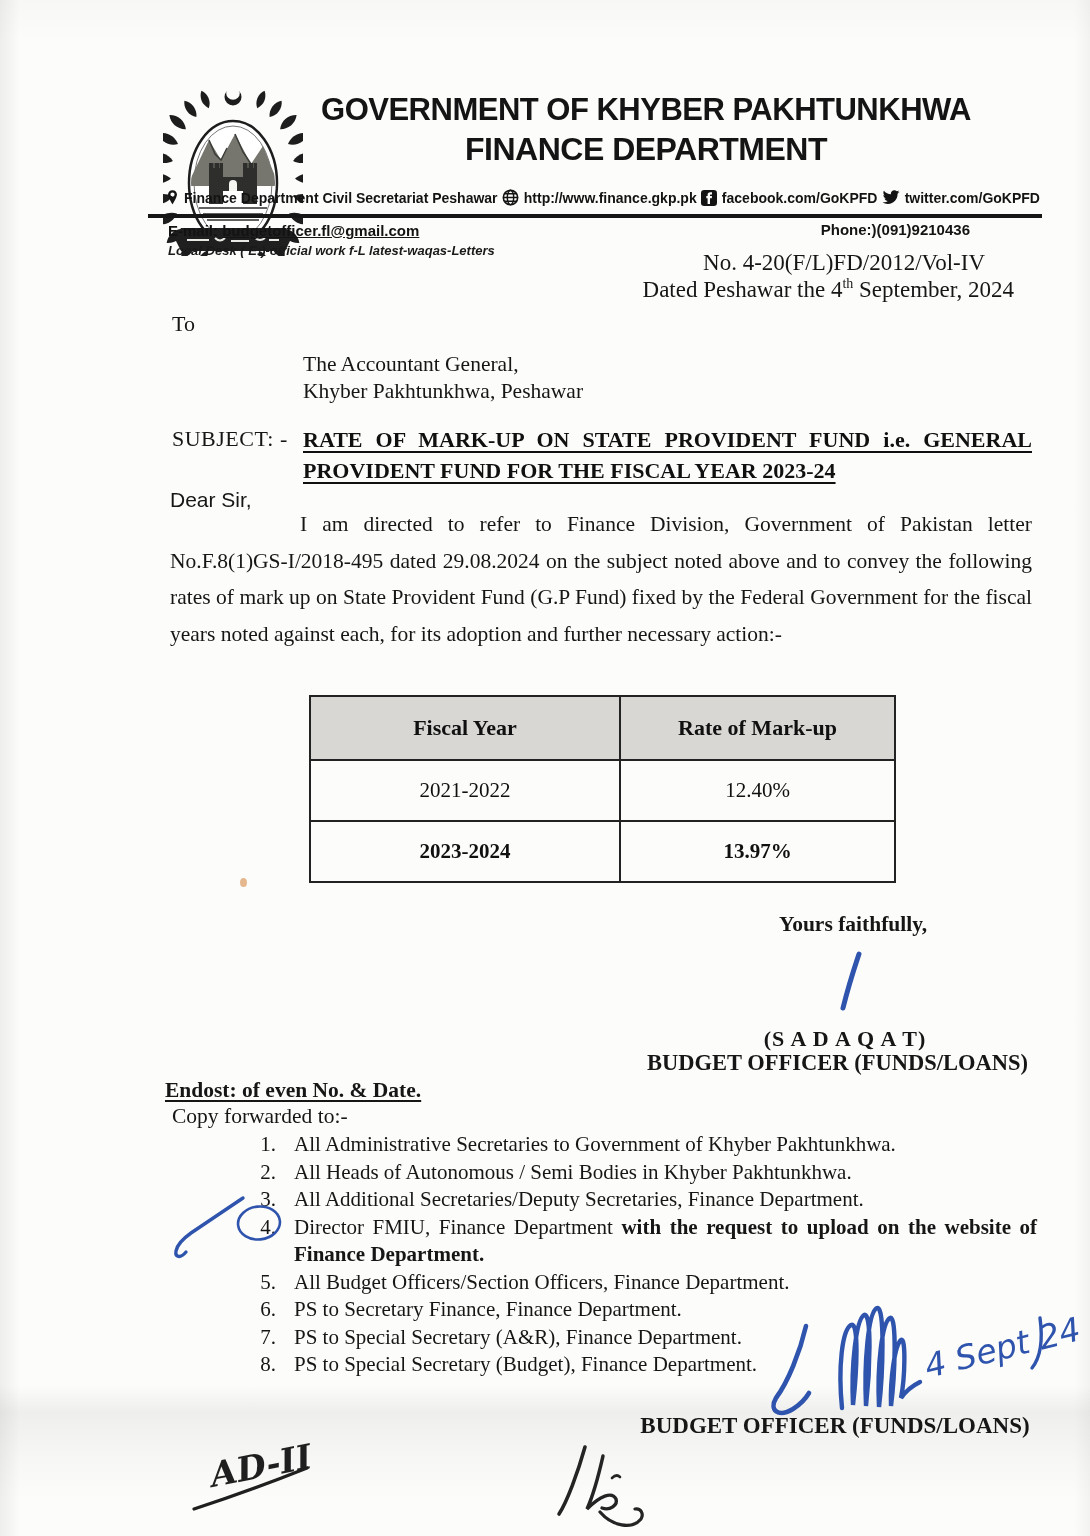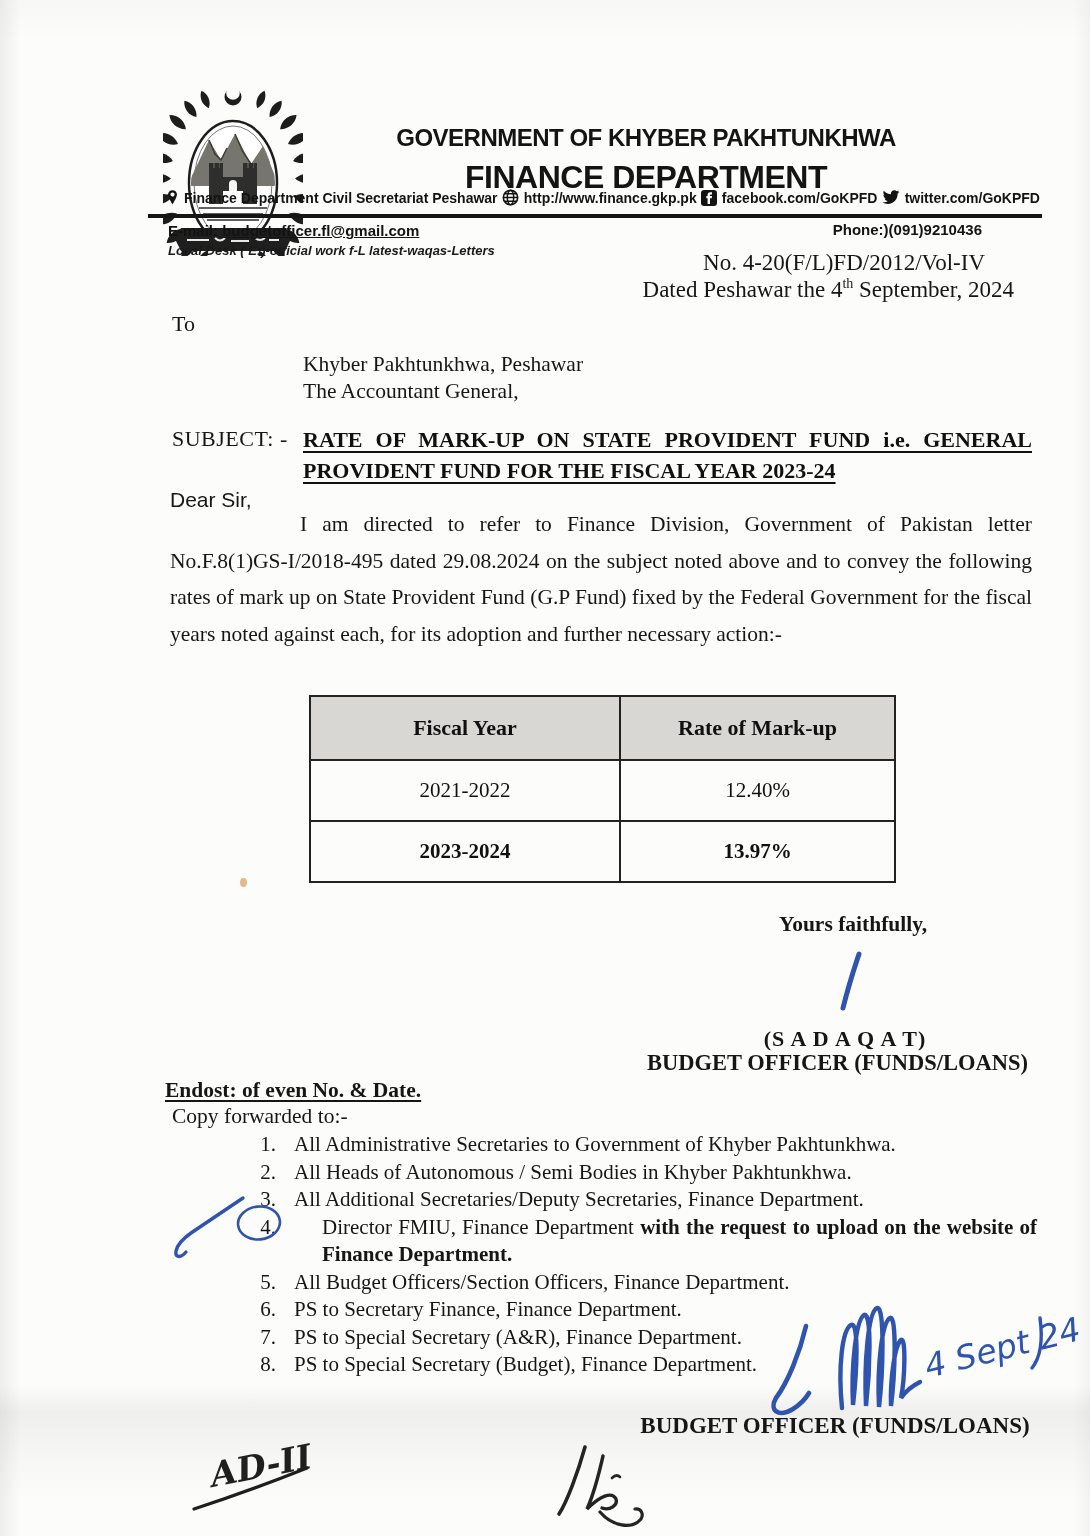--- a/index.html
+++ b/index.html
@@ -9,31 +9,31 @@
       linear-gradient(90deg, rgba(110,110,108,0.10), rgba(110,110,108,0) 20px),
       linear-gradient(270deg, rgba(120,120,118,0.07), rgba(120,120,118,0) 16px),
       linear-gradient(180deg, rgba(0,0,0,0) 1385px, rgba(140,140,138,0.12) 1412px, rgba(0,0,0,0.02) 1460px, rgba(0,0,0,0) 1500px),
       linear-gradient(180deg, rgba(160,160,158,0.05), rgba(0,0,0,0) 40px),
       #fcfcfa;
     font-family:"Liberation Serif", serif;color:#161616;
   }
   
   .org{position:absolute;left:295px;top:90px;width:702px;text-align:center;
        font-family:"Liberation Sans", sans-serif;font-weight:bold;color:#141414;}
-  .org-l1{font-size:24px;letter-spacing:-0.5px;line-height:40px;margin-top:28px;}
+  .org-l1{font-size:31px;letter-spacing:-0.5px;line-height:40px;}
   .org-l2{font-size:32px;letter-spacing:-0.5px;line-height:38px;}
   .contactbar{position:absolute;left:166px;top:189px;width:874px;display:flex;justify-content:space-between;
        font-family:"Liberation Sans", sans-serif;font-weight:bold;font-size:14px;color:#131313;}
   .contact-item{display:flex;align-items:center;gap:5px;white-space:nowrap;}
   .contact-item svg{flex:none;}
   .rule{position:absolute;left:148px;top:214px;right:48px;height:4px;background:#161616;}
   .emailline{position:absolute;left:168px;top:222px;font-family:"Liberation Sans", sans-serif;
        font-weight:bold;font-size:15px;color:#131313;}
   .emailline .mail{text-decoration:underline;}
-  .phoneline{position:absolute;right:108px;top:221px;font-family:"Liberation Sans", sans-serif;
+  .phoneline{position:absolute;right:120px;top:221px;font-family:"Liberation Sans", sans-serif;
        font-weight:bold;font-size:15px;color:#131313;padding-left:40px;}
   .localdesk{position:absolute;left:168px;top:243px;font-family:"Liberation Sans", sans-serif;
        font-weight:bold;font-style:italic;font-size:13px;color:#1a1a1a;}
   .refnum{position:absolute;right:105px;top:250px;font-size:23px;}
   .refdate{position:absolute;right:76px;top:276px;font-size:23px;}
   .refdate sup{font-size:14px;}
   .to{position:absolute;left:172px;top:311px;font-size:22px;}
   .addressee{position:absolute;left:303px;top:351px;font-size:21.5px;line-height:27px;}
   .subject-label{position:absolute;left:172px;top:426px;font-size:22px;letter-spacing:0.5px;}
   .subject-text{position:absolute;left:303px;top:424px;width:729px;font-size:22px;font-weight:bold;
@@ -54,21 +54,21 @@
   .sig-name{position:absolute;left:700px;top:1026px;width:290px;text-align:center;font-size:22px;font-weight:bold;letter-spacing:1px;}
   .sig-title{position:absolute;left:645px;top:1050px;width:385px;text-align:center;font-size:22.5px;font-weight:bold;white-space:nowrap;}
   
   .endost{position:absolute;left:165px;top:1078px;font-size:21.5px;font-weight:bold;
        text-decoration:underline;text-decoration-thickness:2px;text-underline-offset:3px;}
   .copyline{position:absolute;left:172px;top:1104px;font-size:21.5px;}
   .clist{position:absolute;left:248px;top:1131px;width:789px;font-size:21px;line-height:27.5px;}
   .citem{display:flex;}
   .cnum{flex:none;width:28px;text-align:right;margin-right:18px;}
   .ctext{flex:1;}
-  .ctext.justify{text-align:justify;text-align-last:left;margin-left:28px;-moz-text-align-last:left;}
+  .ctext.justify{text-align:justify;text-align-last:left;-moz-text-align-last:left;}
   .footer-title{position:absolute;left:640px;top:1413px;width:390px;text-align:center;
        font-size:23px;font-weight:bold;white-space:nowrap;}
   
   .ink-layer{position:absolute;left:0;top:0;width:1090px;height:1536px;pointer-events:none;}
   .dot-spot{position:absolute;left:240px;top:878px;width:7px;height:9px;border-radius:50%;
        background:rgba(222,160,105,0.75);filter:blur(0.5px);}
   .logo{position:absolute;left:163px;top:80px;}
 </style>
 </head>
 <body>
@@ -177,22 +177,22 @@
   <div class="phoneline">Phone:)(091)9210436</div>
   <div class="localdesk">Local Desk ( E:)-official work f-L latest-waqas-Letters</div>
 
   <div class="refnum">No. 4-20(F/L)FD/2012/Vol-IV</div>
   <div class="refdate">
     <span>Dated Peshawar the 4</span><sup>th</sup><span> September, 2024</span>
   </div>
 
   <div class="to">To</div>
   <div class="addressee">
+    <div>The Accountant General,</div>
     <div>Khyber Pakhtunkhwa, Peshawar</div>
-    <div>The Accountant General,</div>
   </div>
 
   <div class="subject-label">SUBJECT: -</div>
   <div class="subject-text">RATE OF MARK-UP ON STATE PROVIDENT FUND i.e. GENERAL PROVIDENT FUND FOR THE FISCAL YEAR 2023-24</div>
 
   <div class="salutation">Dear Sir,</div>
   <p class="bodytext">I am directed to refer to Finance Division, Government of Pakistan letter No.F.8(1)GS-I/2018-495 dated 29.08.2024 on the subject noted above and to convey the following rates of mark up on State Provident Fund (G.P Fund) fixed by the Federal Government for the fiscal years noted against each, for its adoption and further necessary action:-</p>
 
   <table class="rate-table" id="rate-table">
     <thead>

